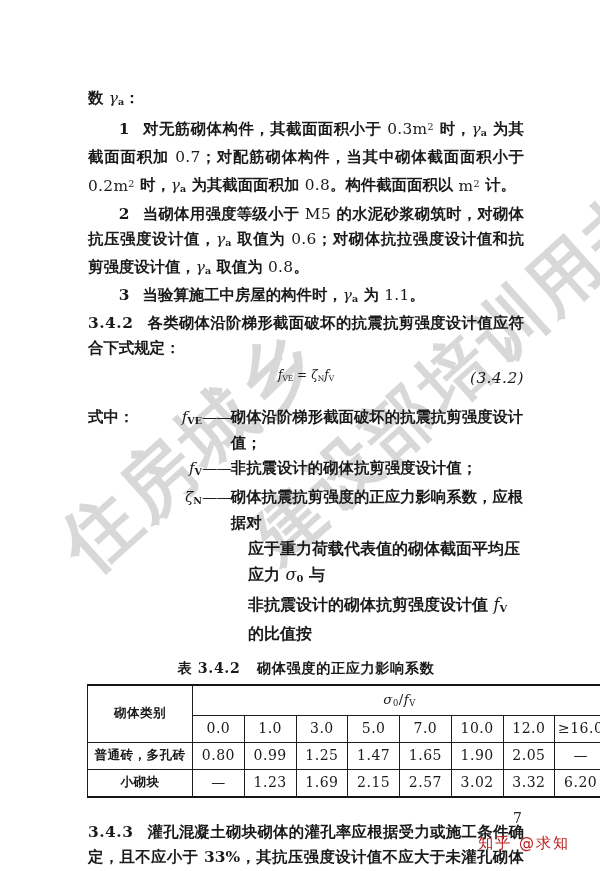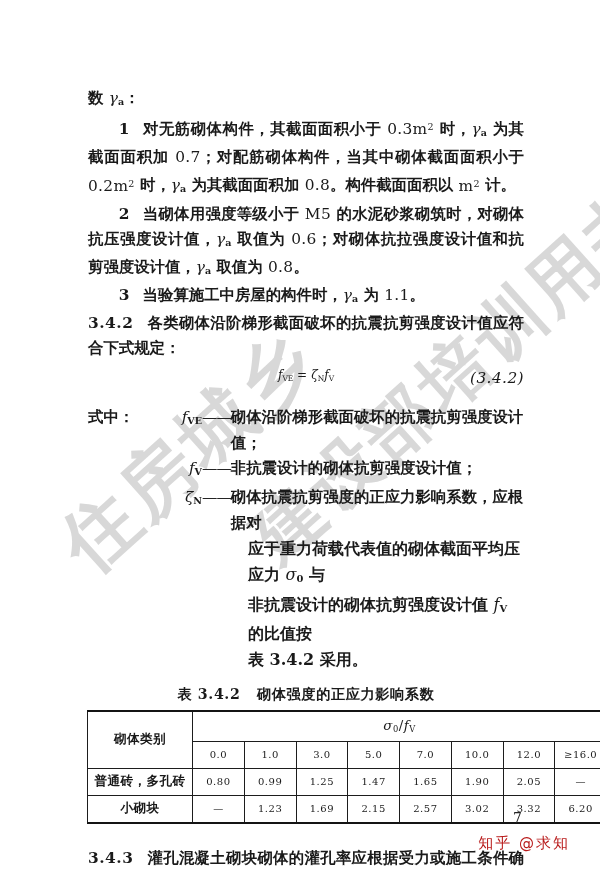--- a/index.html
+++ b/index.html
@@ -168,21 +168,21 @@
   table.coef {
     border-collapse: collapse;
     width: 520px;
     margin-left: -1px;
     table-layout: fixed;
   }
   table.coef td, table.coef th {
     border: 1px solid #1d1d1d;
     text-align: center;
     vertical-align: middle;
-    font-size: 10px;
+    font-size: 14px;
     font-weight: 400;
     font-family: "DejaVu Serif", "Liberation Serif", serif;
     padding: 2px 0 3px;
     height: 21px;
     letter-spacing: .5px;
   }
   table.coef .rowhead {
     font-family: "DejaVu Sans", "Liberation Sans", sans-serif;
     font-weight: 700;
     font-size: 12.6px;
@@ -280,21 +280,20 @@
       </div>
 
       <div class="def-cont">
         <span>应于重力荷载代表值的砌体截面平均压应力 </span><span class="italic">σ</span><sub>0</sub><span> 与</span>
       </div>
 
       <div class="def-cont">
         <span>非抗震设计的砌体抗剪强度设计值 </span><span class="italic">f</span><sub>V</sub><span> 的比值按</span>
       </div>
 
-      <div class="def-cont">表 3.4.2 采用。</div>
     </div>
 
     <div class="table-caption">
       <span>表 3.4.2</span>&nbsp;&nbsp;&nbsp;<span>砌体强度的正应力影响系数</span>
     </div>
 
     <table class="coef">
       <tbody>
         <tr>
           <td class="rowhead toprule" rowspan="2">砌体类别</td>

